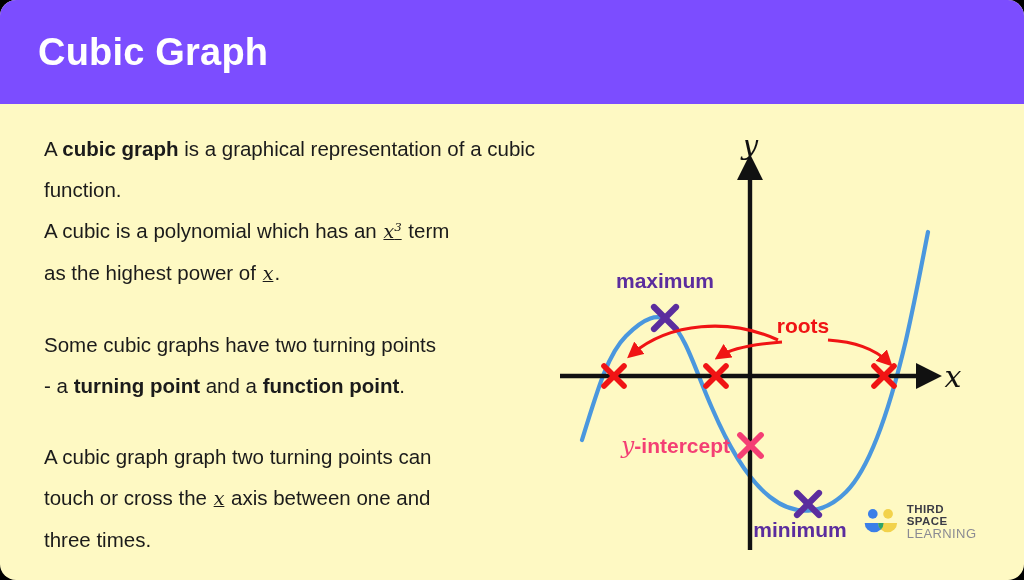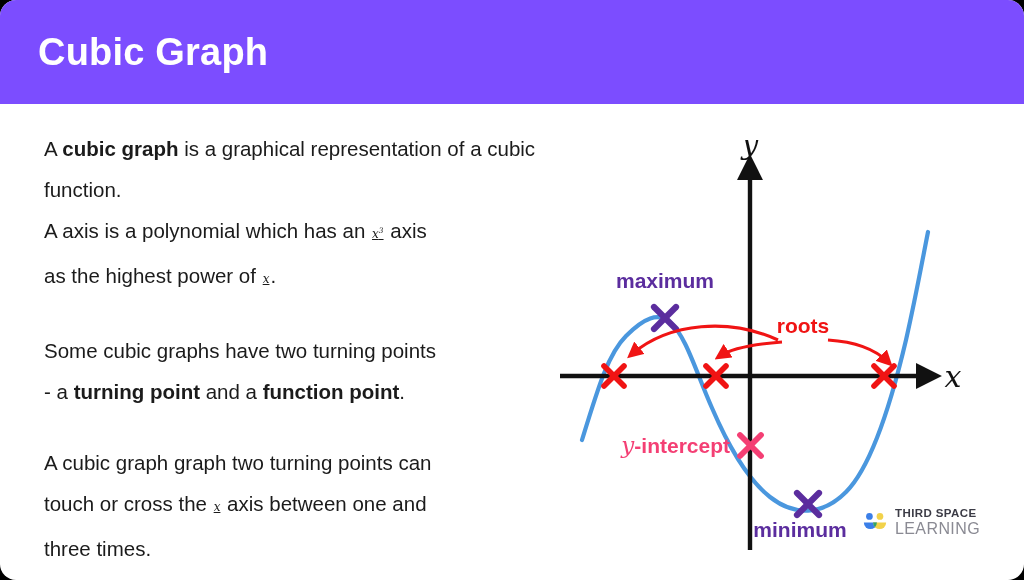--- a/index.html
+++ b/index.html
@@ -11,21 +11,21 @@
     width: 1024px;
     height: 580px;
     overflow: hidden;
     font-family: "Liberation Sans", sans-serif;
   }
 
   #card {
     position: relative;
     width: 1024px;
     height: 580px;
-    background: #ffffff;
+    background: #fef9c3;
     border-radius: 16px;
     overflow: hidden;
     box-sizing: border-box;
   }
 
   
   #header {
     position: absolute;
     left: 0; top: 0;
     width: 1024px;
@@ -53,21 +53,21 @@
     font-size: 20.5px;
     line-height: 41px;
     font-family: "Liberation Sans", sans-serif;
   }
   .para { margin: 0 0 30px 0; }
   .para:last-child { margin-bottom: 0; }
   .b { font-weight: bold; }
   .mathvar {
     font-family: "DejaVu Serif", serif;
     font-style: italic;
-    font-size: 12px;
+    font-size: 19px;
     padding: 0 1px;
     text-decoration: underline;
   }
   .mathvar sup {
     font-size: 0.62em;
     font-style: italic;
     vertical-align: super;
     line-height: 0;
   }
 
@@ -98,39 +98,39 @@
     flex-direction: column;
     line-height: 1.08;
   }
   #logo-line1 {
     font-size: 11.5px;
     font-weight: bold;
     color: #3c3c46;
     letter-spacing: 0.4px;
   }
   #logo-line2 {
-    font-size: 16px;
+    font-size: 13px;
     color: #8a8a93;
     letter-spacing: 0.4px;
   }
 </style>
 </head>
 <body>
 
 <div id="card">
 
   <div id="header">
     <div id="header-title">Cubic Graph</div>
   </div>
 
   <div id="text-col">
 
     <p class="para">
       <span>A </span><span class="b">cubic graph</span><span> is a graphical representation of a cubic function.</span><br>
-      <span>A axis is a polynomial which has an </span><span class="mathvar"><span>x</span><sup>3</sup></span><span> axis</span><br>
+      <span>A cubic is a polynomial which has an </span><span class="mathvar"><span>x</span><sup>3</sup></span><span> term</span><br>
       <span>as the highest power of </span><span class="mathvar">x</span><span>.</span>
     </p>
 
     <p class="para">
       <span>Some cubic graphs have two turning points</span><br>
       <span>- a </span><span class="b">turning point</span><span> and a </span><span class="b">function point</span><span>.</span>
     </p>
 
     <p class="para">
       <span>A cubic graph graph two turning points can</span><br>

